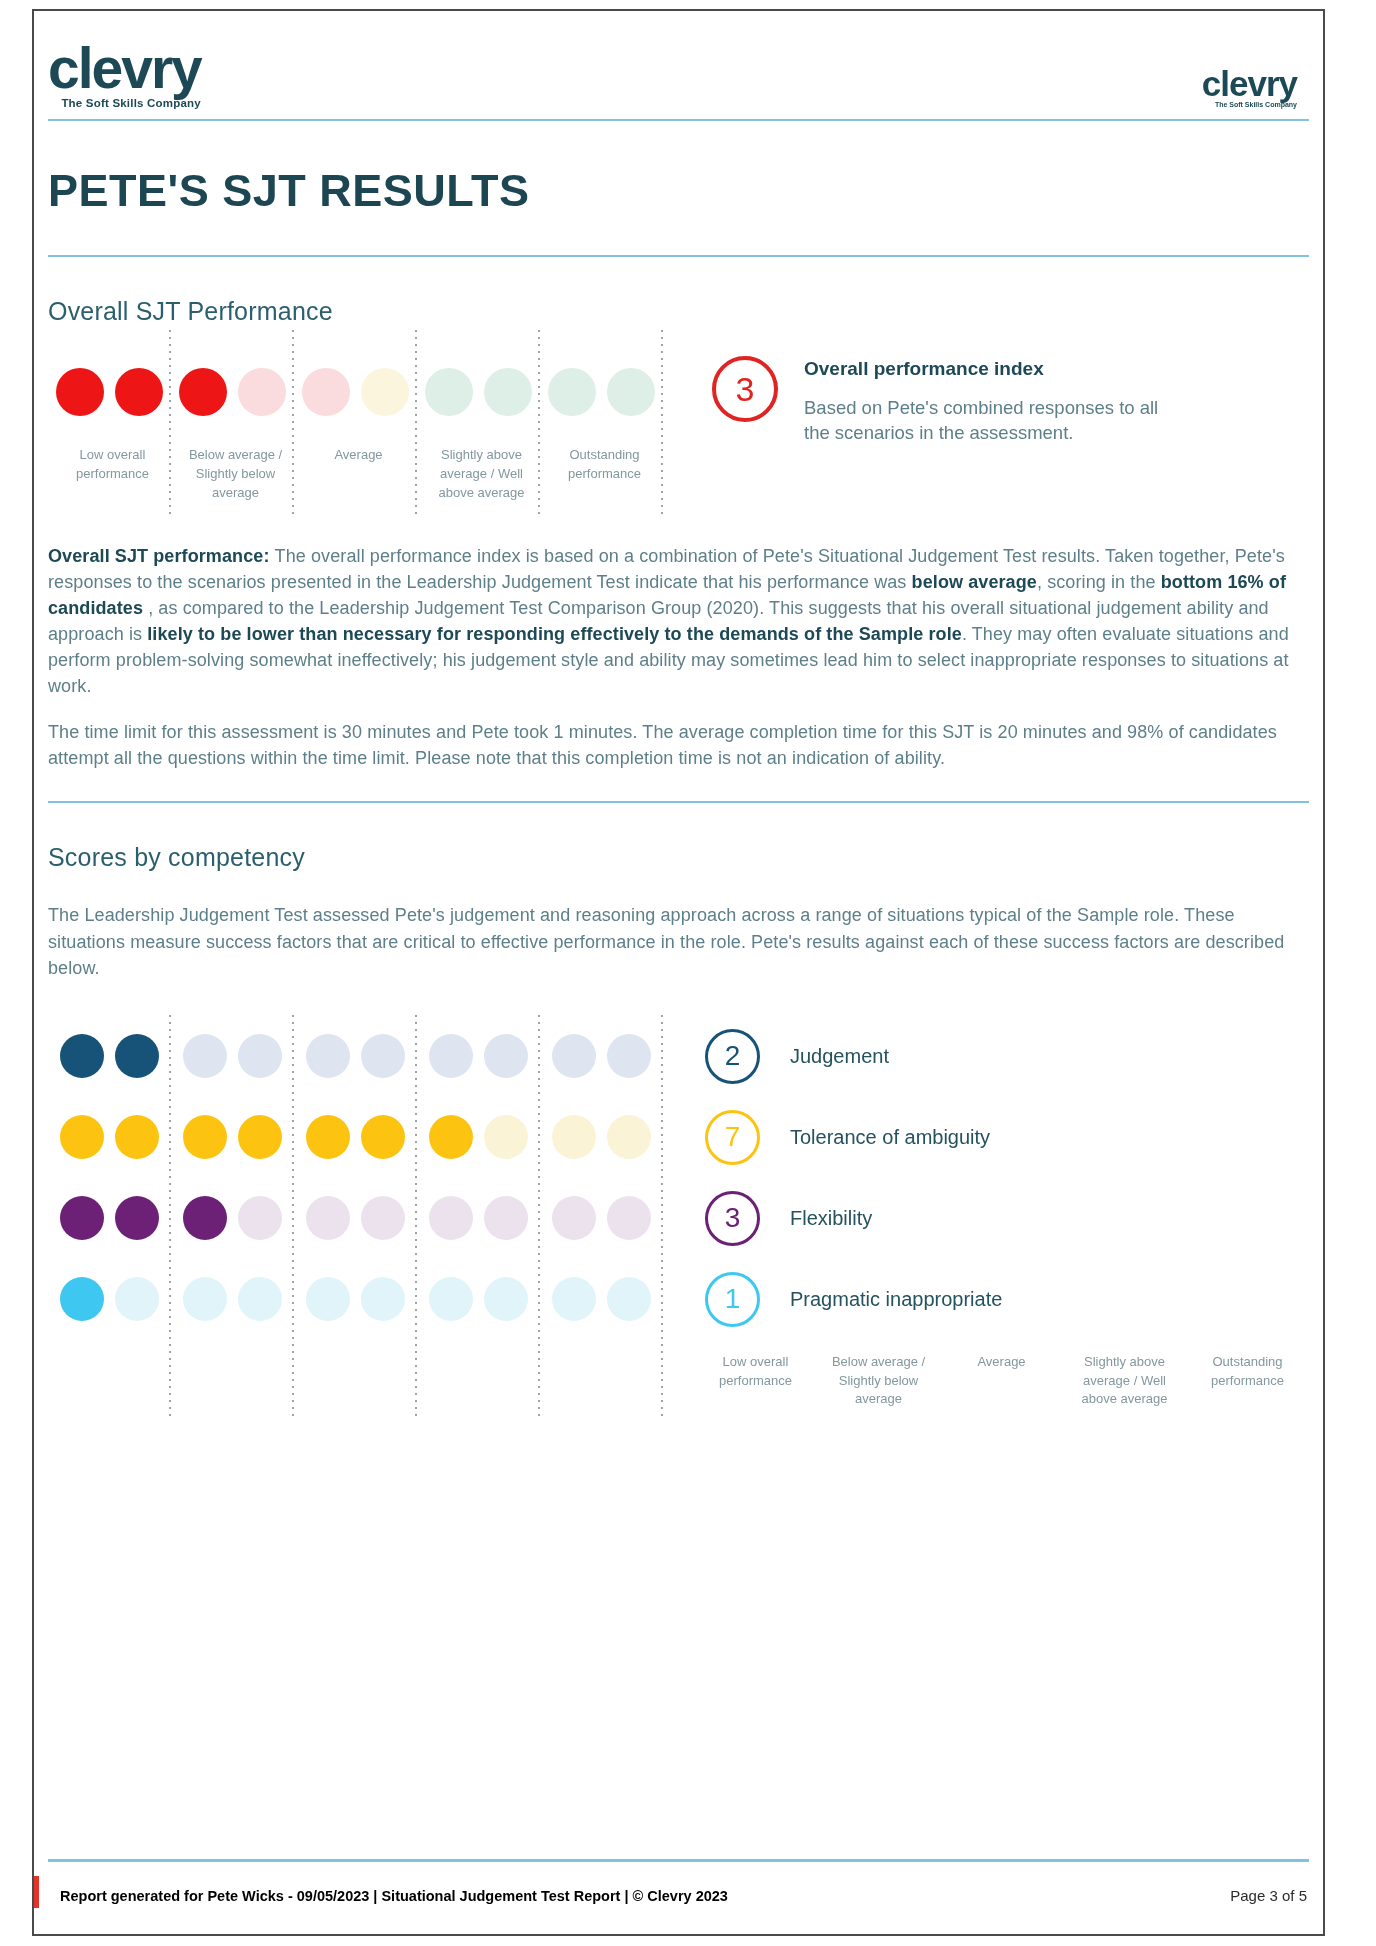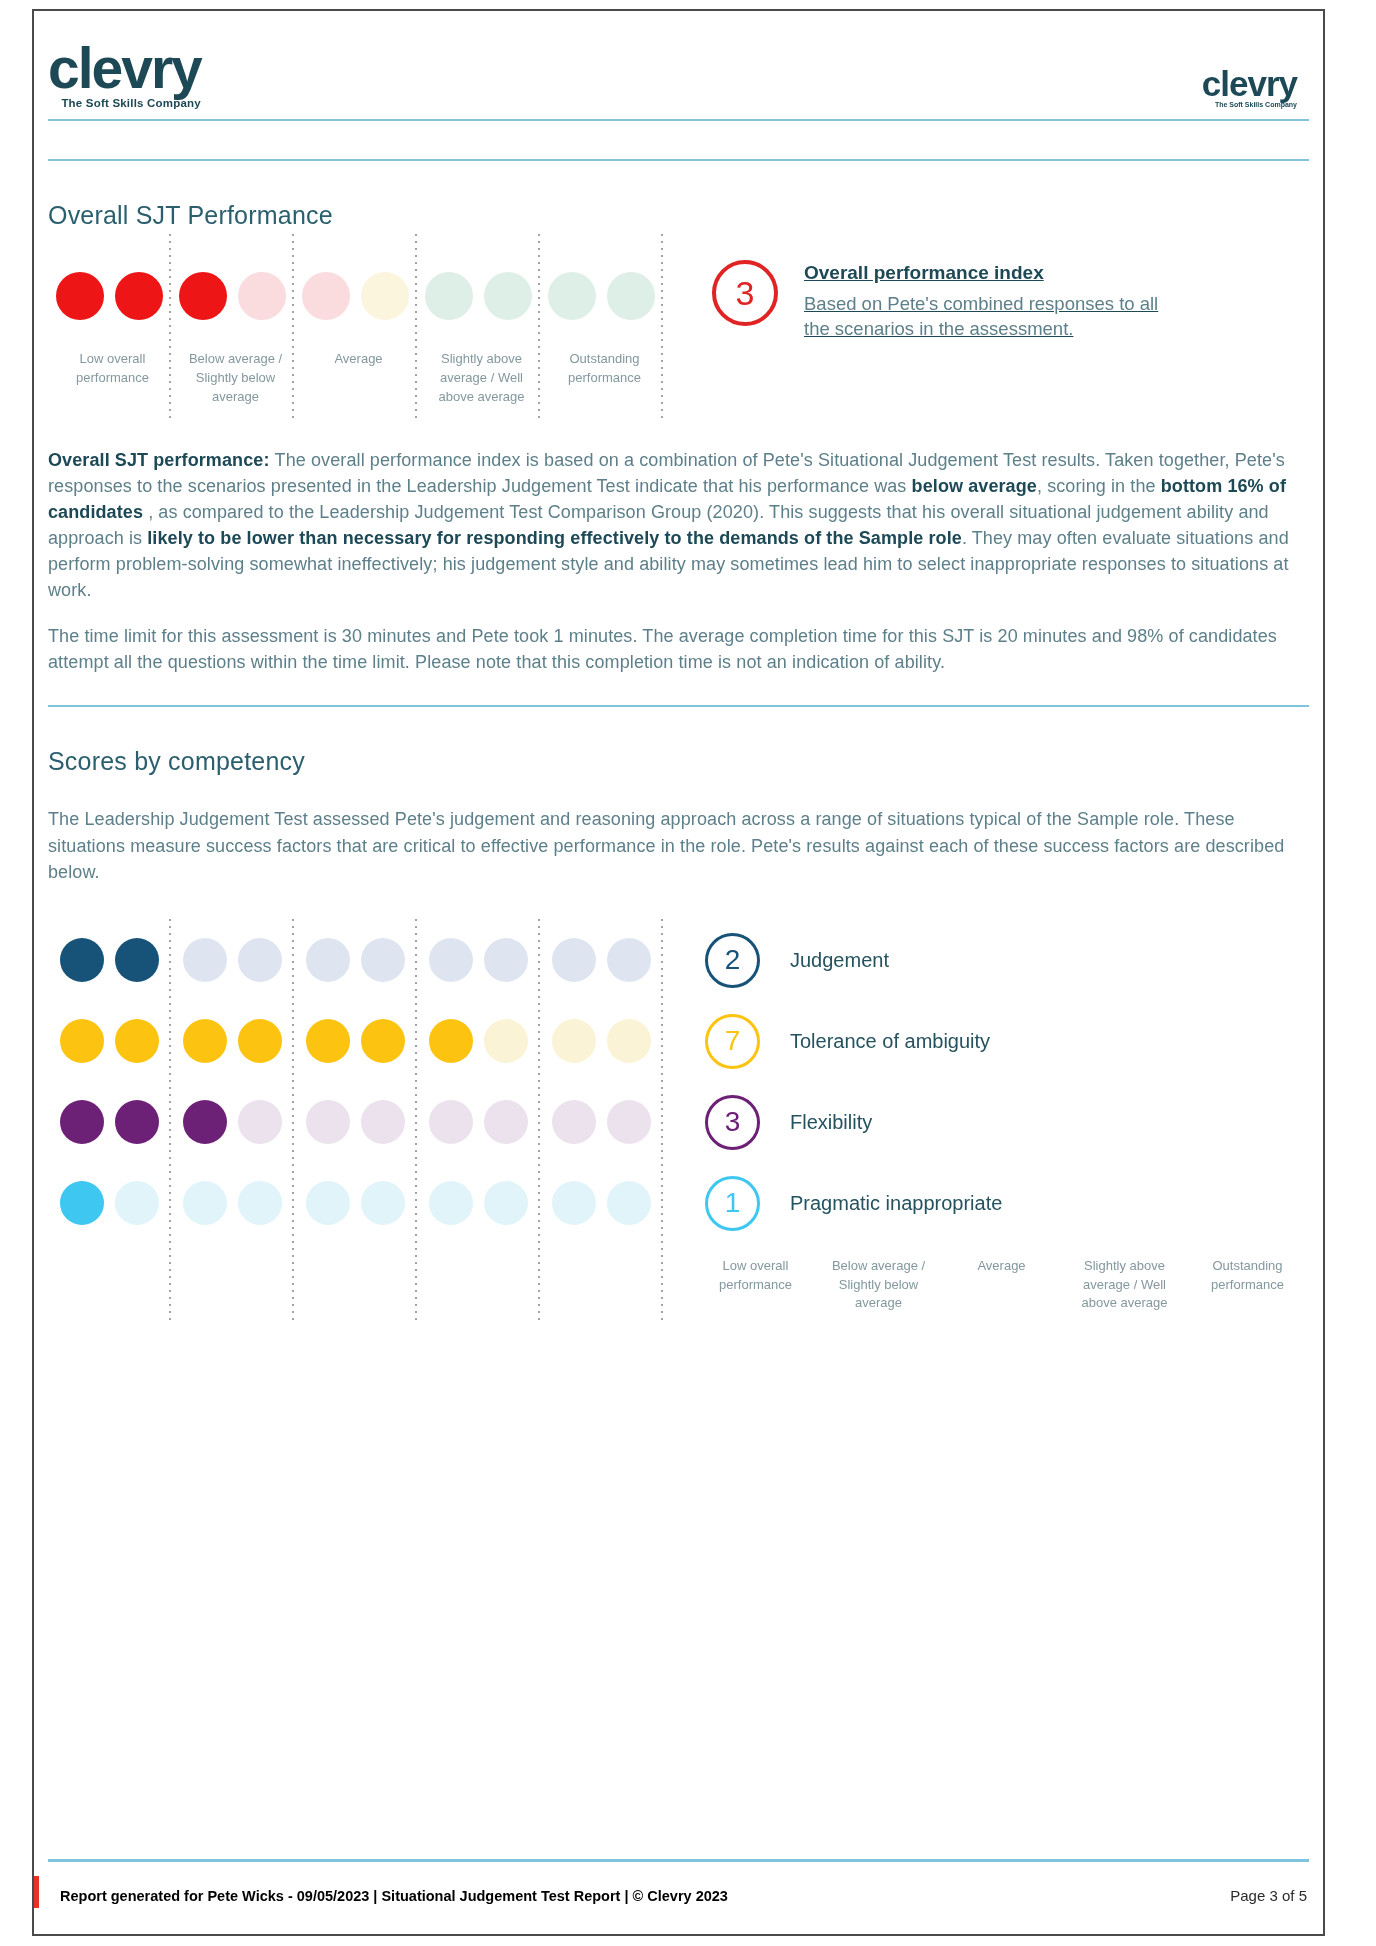--- a/index.html
+++ b/index.html
@@ -40,23 +40,23 @@
   .dots-row { display:flex; }
   .dot-group { width:123px; display:flex; justify-content:center; align-items:center; gap:11px; }
   .dot { border-radius:50%; flex:0 0 auto; }
   .labels-row { display:flex; margin-top:30px;justify-content:flex-end; }
   .scale-label { width:123px; text-align:center; font-size:13px; line-height:1.45; color:#83989f; padding:0 9px; }
 
   
   .annot-overall { display:flex; gap:26px; padding-top:26px; margin-left:46px; }
   .score-circle-lg { width:66px; height:66px; border:4px solid; border-radius:50%;
     display:flex; align-items:center; justify-content:center; font-size:34px; font-weight:300; flex:0 0 auto; }
-  .annot-text { padding-top:2px;text-decoration:underline; }
+  .annot-text { padding-top:2px; }
   .annot-text .annot-h { font-size:19px; font-weight:bold; color:#1d4956; }
-  .annot-text .annot-p { font-size:18.5px; color:#5d7f89; line-height:1.35; width:358px; margin-top:8px; }
+  .annot-text .annot-p { font-size:18.5px; color:#5d7f89; line-height:1.35; width:358px; margin-top:16px; }
 
   
   .body-text { font-size:18px; line-height:1.45; color:#5d7f89; letter-spacing:0.1px; }
   .p-overall { margin-top:28px; }
   .p-timing  { margin-top:20px; }
   .p-intro   { margin-top:30px; }
   .b { font-weight:bold; color:#1d4956; }
 
   
   .comp-wrap { width:auto; margin-top:34px; padding-top:14px; padding-bottom:10px; }
@@ -87,20 +87,21 @@
         <span class="tagline">The Soft Skills Company</span>
       </div>
       <div class="logo-sm">
         <span class="wordmark">clevry</span>
         <span class="tagline">The Soft Skills Company</span>
       </div>
     </div>
 
     <hr class="divider div-header">
 
+    <div class="page-title">PETE'S SJT RESULTS</div>
 
     <hr class="divider div-title">
 
     <h2 class="section-h">Overall SJT Performance</h2>
 
     <div class="overall-flex">
       <div class="scale-wrap overall-wrap">
         <div class="dots-row">
             <div class="dot-group">
               <span class="dot" style="width: 48px; height: 48px; background: rgb(237, 21, 21);"></span>

